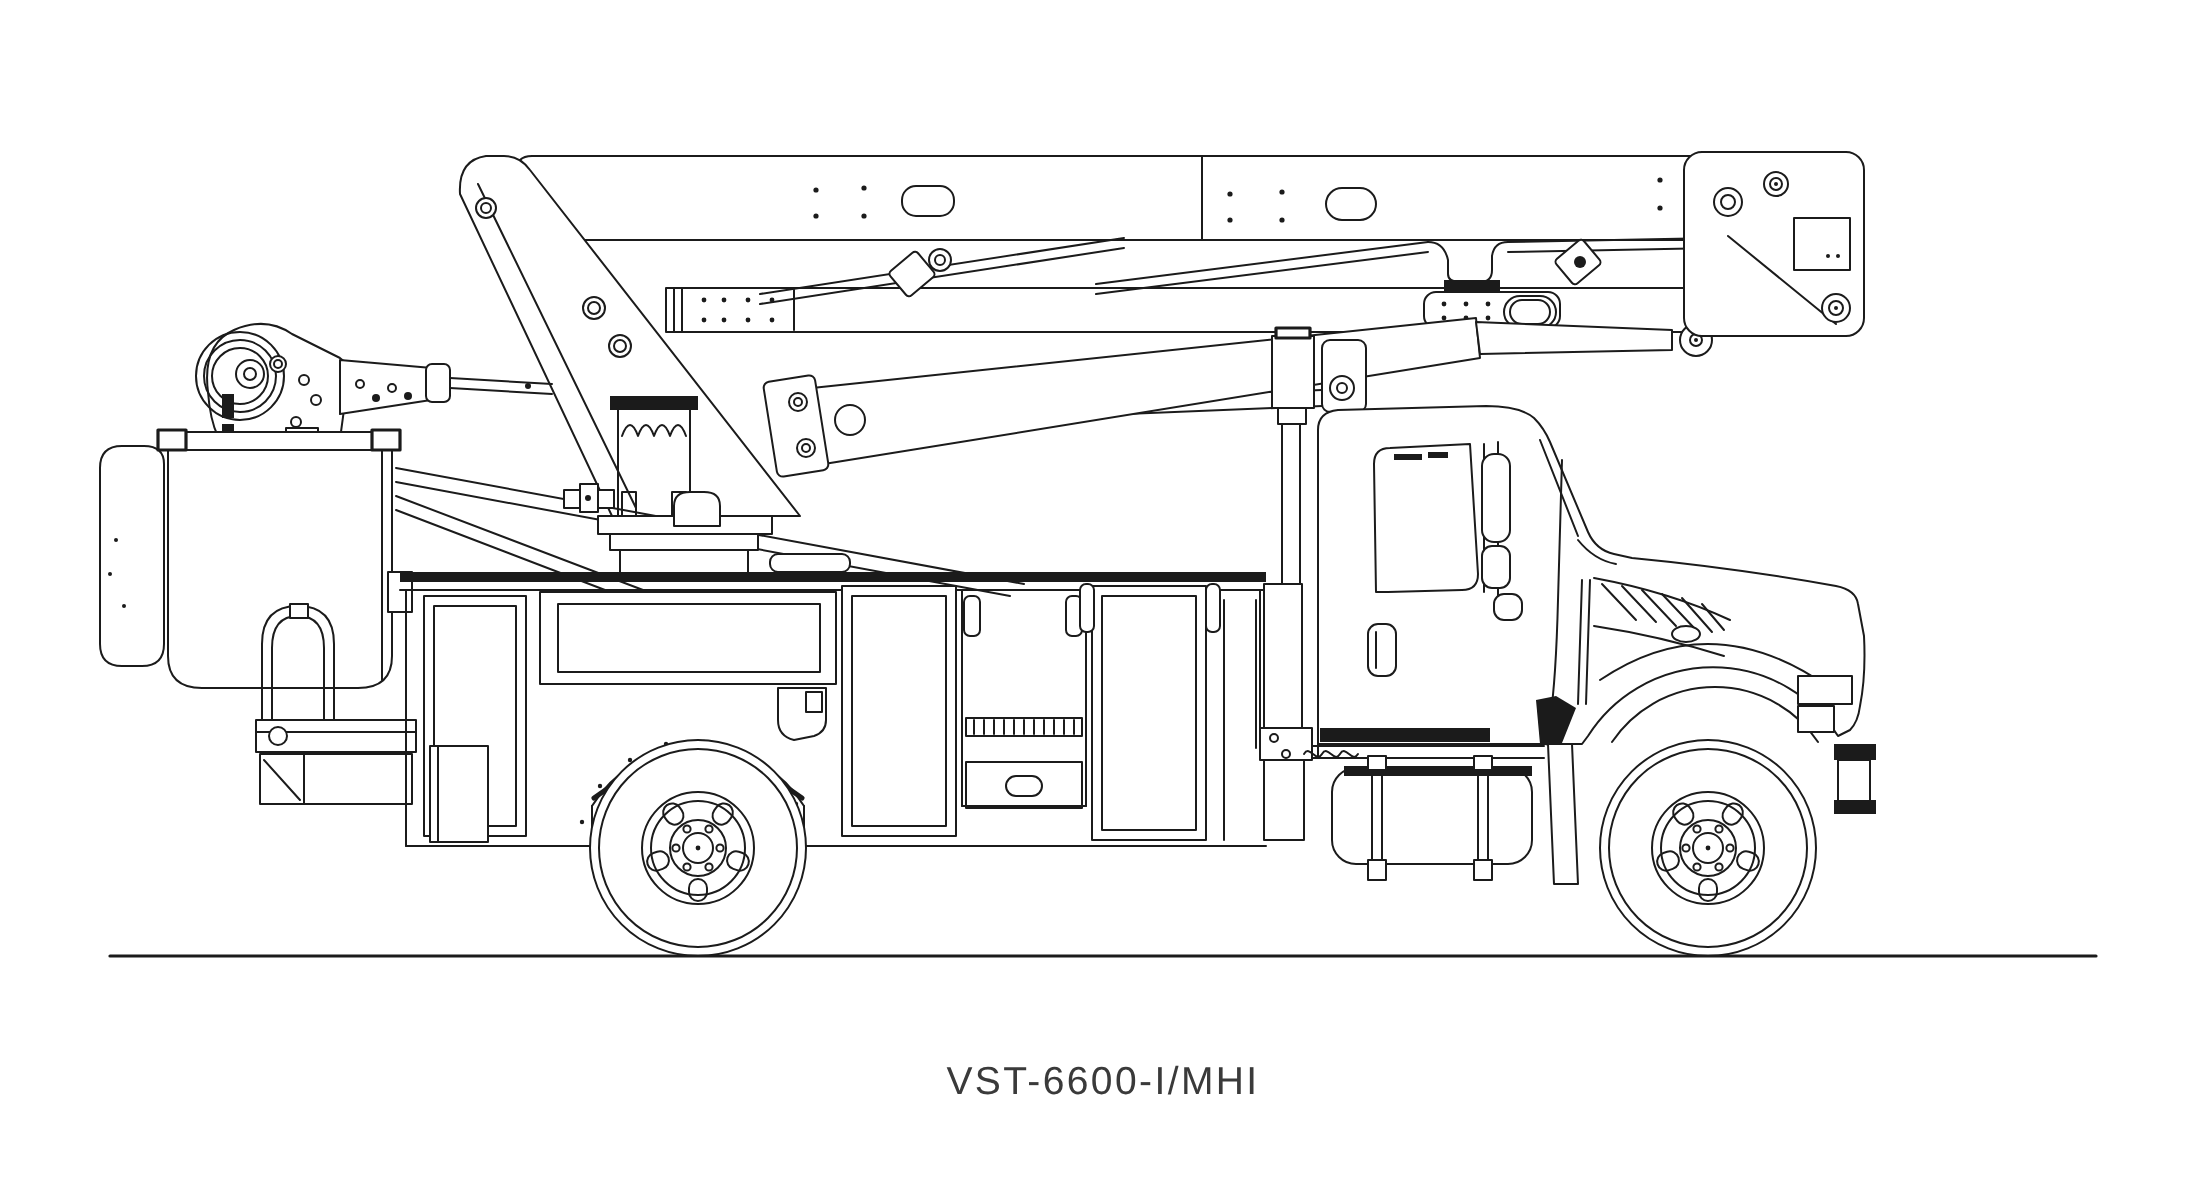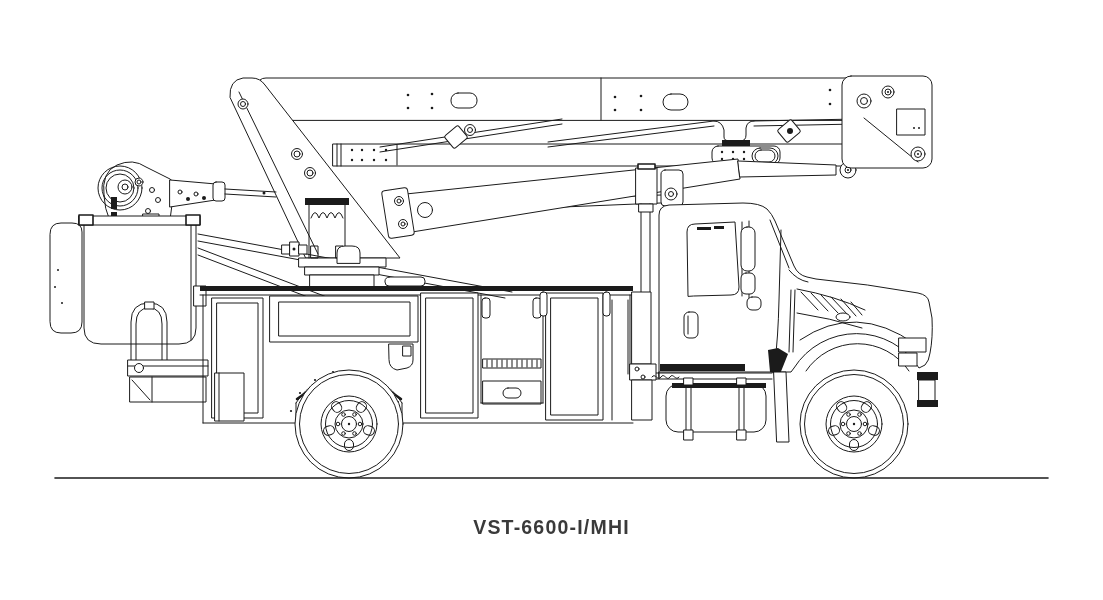--- a/index.html
+++ b/index.html
@@ -5,22 +5,22 @@
   :root { --ink:#1b1b1b; --paper:#ffffff; --cap:#3a3a3a; }
   html,body { margin:0; padding:0; background:var(--paper); }
   .stage { position:relative; width:1103px; height:600px; background:var(--paper); overflow:hidden;
            font-family:"Liberation Sans", sans-serif; }
   svg { position:absolute; left:0; top:0; }
   #art { stroke:var(--ink); fill:none; stroke-width:1; stroke-linejoin:round; stroke-linecap:round; }
   .paper { fill:var(--paper); }
   .ink   { fill:var(--ink); stroke:none; }
   .w16 { stroke-width:1.6; }
   .w25 { stroke-width:2.5; }
-  .caption { position:absolute; left:0; right:0; top:516px; text-align:center;
-             font-size:19.5px; letter-spacing:1.2px; color:var(--cap); font-weight:700; }
+  .caption { position:absolute; left:0; right:0; top:530px; text-align:center;
+             font-size:19.5px; letter-spacing:1.2px; color:var(--cap); font-weight:400; }
 </style>
 </head>
 <body>
 
 <div class="stage">
   <svg width="1103" height="600" viewBox="0 0 1103 600">
     <defs>
       <g id="wheel">
         <circle r="54" class="paper"></circle>
         <circle r="49.5"></circle>

